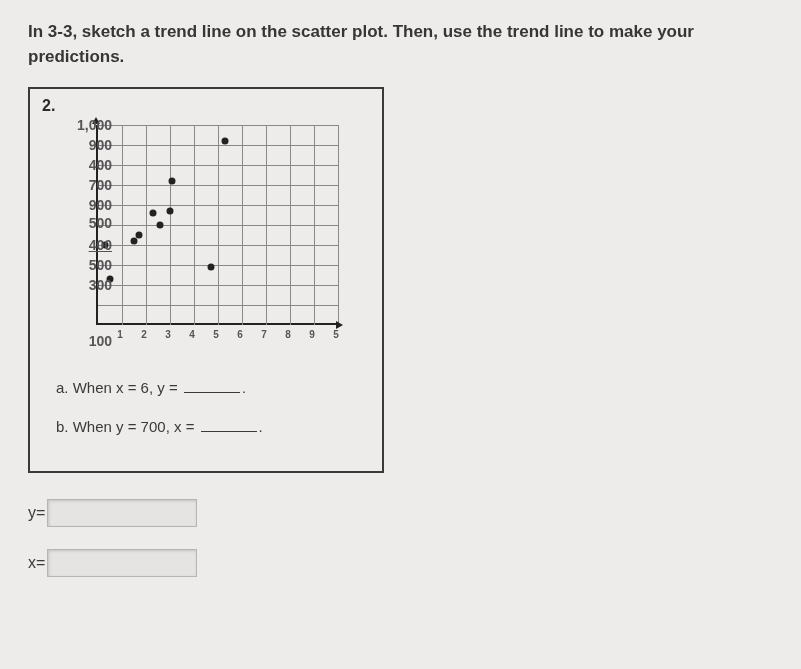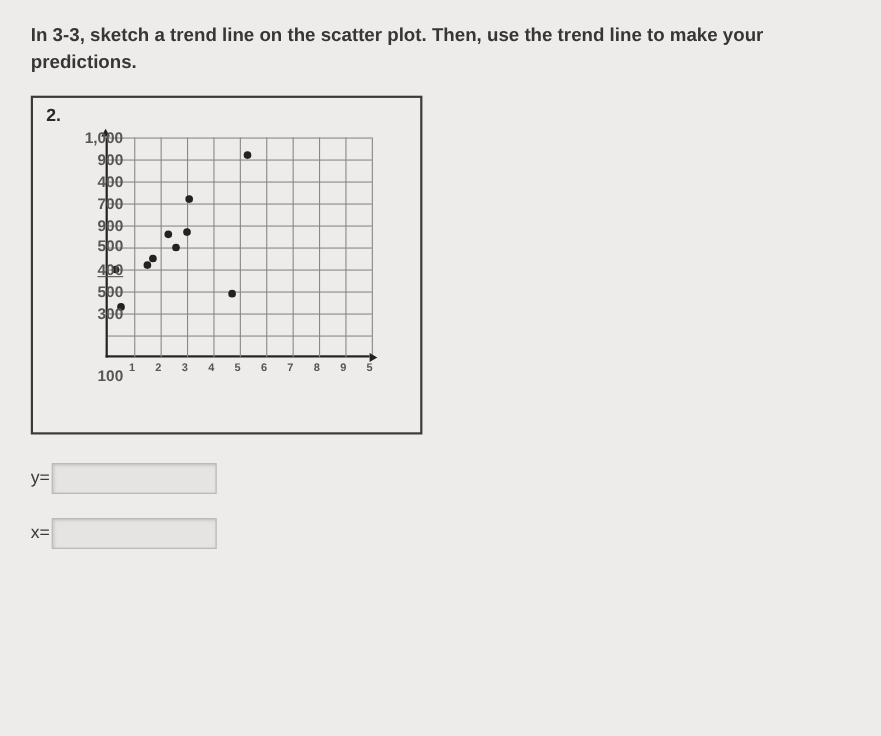--- a/index.html
+++ b/index.html
@@ -191,20 +191,26 @@
       <div class="ytick" style="top: 126px; text-decoration: underline;">400</div>
       <div class="ytick" style="top: 104px;">500</div>
       <div class="ytick" style="top: 86px;">900</div>
       <div class="ytick" style="top: 66px;">700</div>
       <div class="ytick" style="top: 46px;">400</div>
       <div class="ytick" style="top: 26px;">900</div>
       <div class="ytick" style="top: 6px;">1,000</div>
     </div>
 
   <div class="questions">
+    <div class="q">
+      <span>a.   When x = 6, y = </span><span class="blank"></span><span>.</span>
+    </div>
+    <div class="q">
+      <span>b.   When y = 700, x = </span><span class="blank"></span><span>.</span>
+    </div>
   </div>
 </div>
 
 <div class="answers">
   <div class="answer-row">
     <span class="answer-label">y=</span>
     <input class="answer-input" type="text" value="" style="">
   </div>
   <div class="answer-row">
     <span class="answer-label">x=</span>

